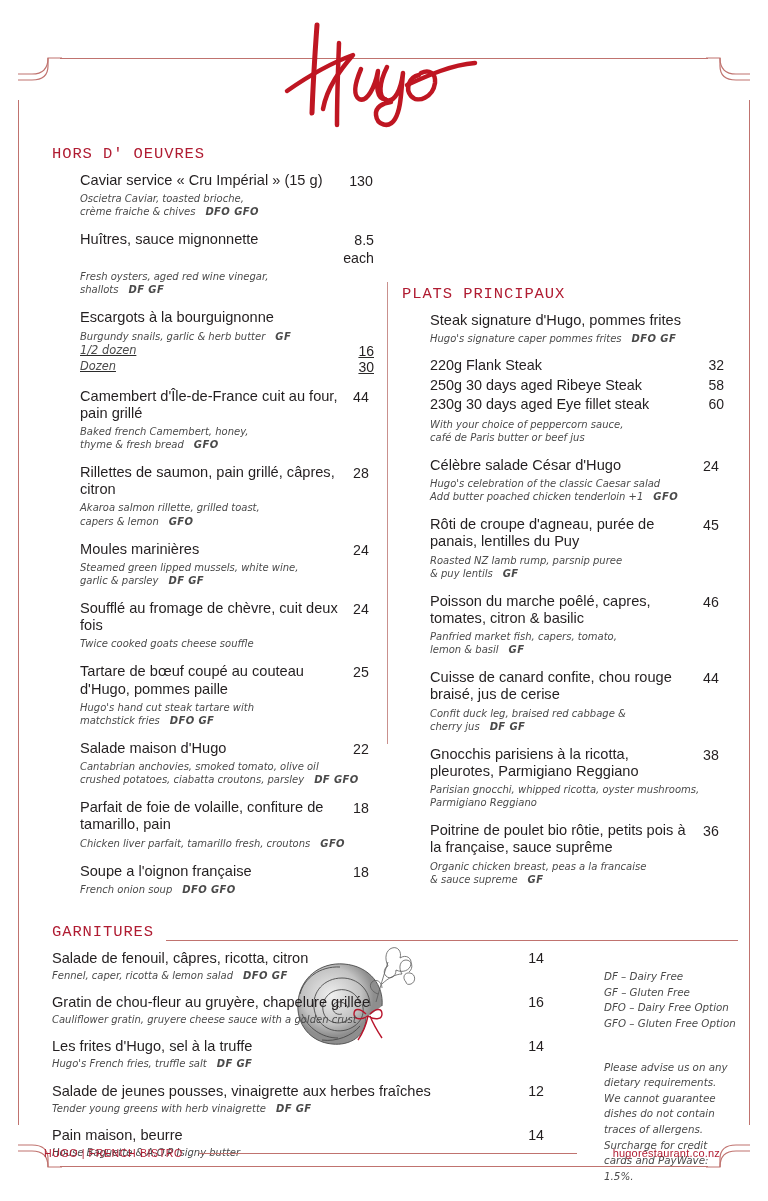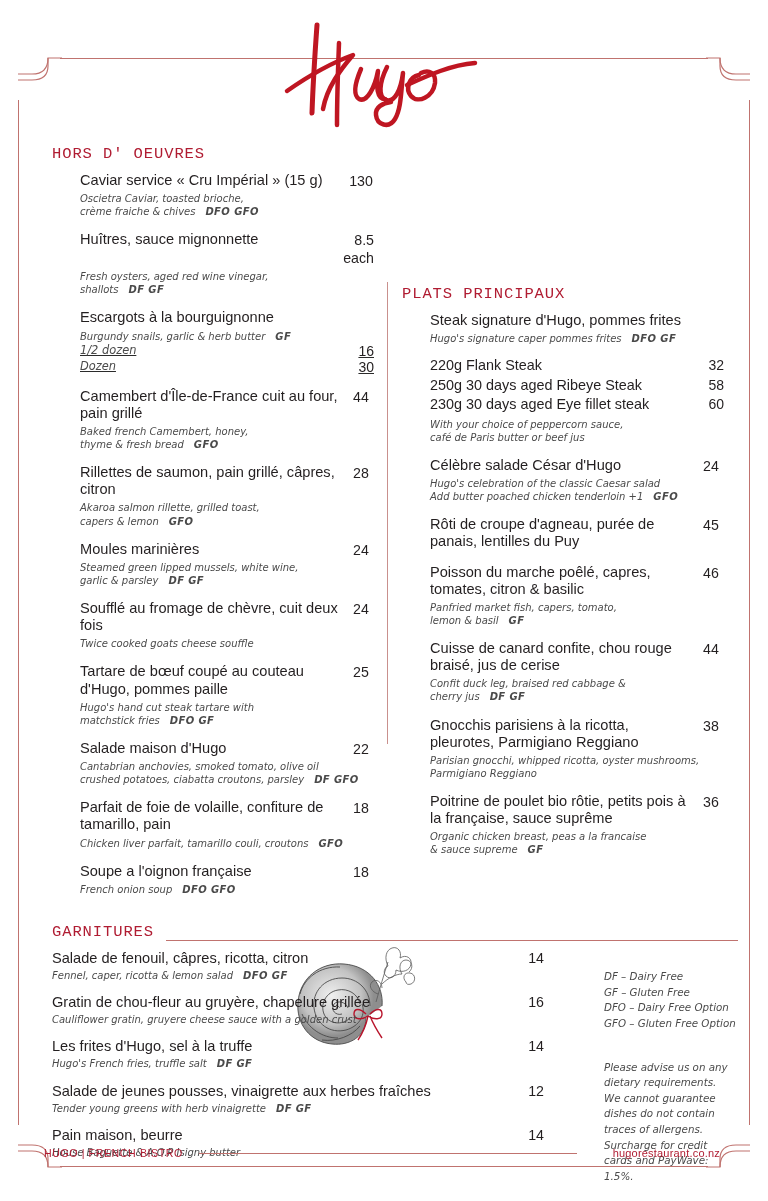--- a/index.html
+++ b/index.html
@@ -236,21 +236,21 @@
                 <div class="item-name">Salade maison d'Hugo</div>
                 <div class="item-price">22</div>
               </div>
               <div class="item-desc"><span>Cantabrian anchovies, smoked tomato, olive oil</span><br><span>crushed potatoes, ciabatta croutons, parsley</span><span class="tags">DF GFO</span></div>
             </div>
             <div class="item">
               <div class="item-row">
                 <div class="item-name">Parfait de foie de volaille, confiture de tamarillo, pain</div>
                 <div class="item-price">18</div>
               </div>
-              <div class="item-desc"><span>Chicken liver parfait, tamarillo couli, croutons</span><span class="tags">GFO</span></div>
+              <div class="item-desc"><span>Chicken liver parfait, tamarillo fresh, croutons</span><span class="tags">GFO</span></div>
             </div>
             <div class="item">
               <div class="item-row">
                 <div class="item-name">Soupe a l'oignon française</div>
                 <div class="item-price">18</div>
               </div>
               <div class="item-desc"><span>French onion soup</span><span class="tags">DFO GFO</span></div>
             </div>
           </div>
       </div>
@@ -291,20 +291,21 @@
                 <div class="item-name">Célèbre salade César d'Hugo</div>
                 <div class="item-price">24</div>
               </div>
               <div class="item-desc"><span>Hugo's celebration of the classic Caesar salad</span><br><span>Add butter poached chicken tenderloin +1</span><span class="tags">GFO</span></div>
             </div>
             <div class="item">
               <div class="item-row">
                 <div class="item-name">Rôti de croupe d'agneau, purée de panais, lentilles du Puy</div>
                 <div class="item-price">45</div>
               </div>
+              <div class="item-desc"><span>Roasted NZ lamb rump, parsnip puree</span><br><span>&amp; puy lentils</span><span class="tags">GF</span></div>
             </div>
             <div class="item">
               <div class="item-row">
                 <div class="item-name">Poisson du marche poêlé, capres, tomates, citron &amp; basilic</div>
                 <div class="item-price">46</div>
               </div>
               <div class="item-desc"><span>Panfried market fish, capers, tomato,</span><br><span>lemon &amp; basil</span><span class="tags">GF</span></div>
             </div>
             <div class="item">
               <div class="item-row">

